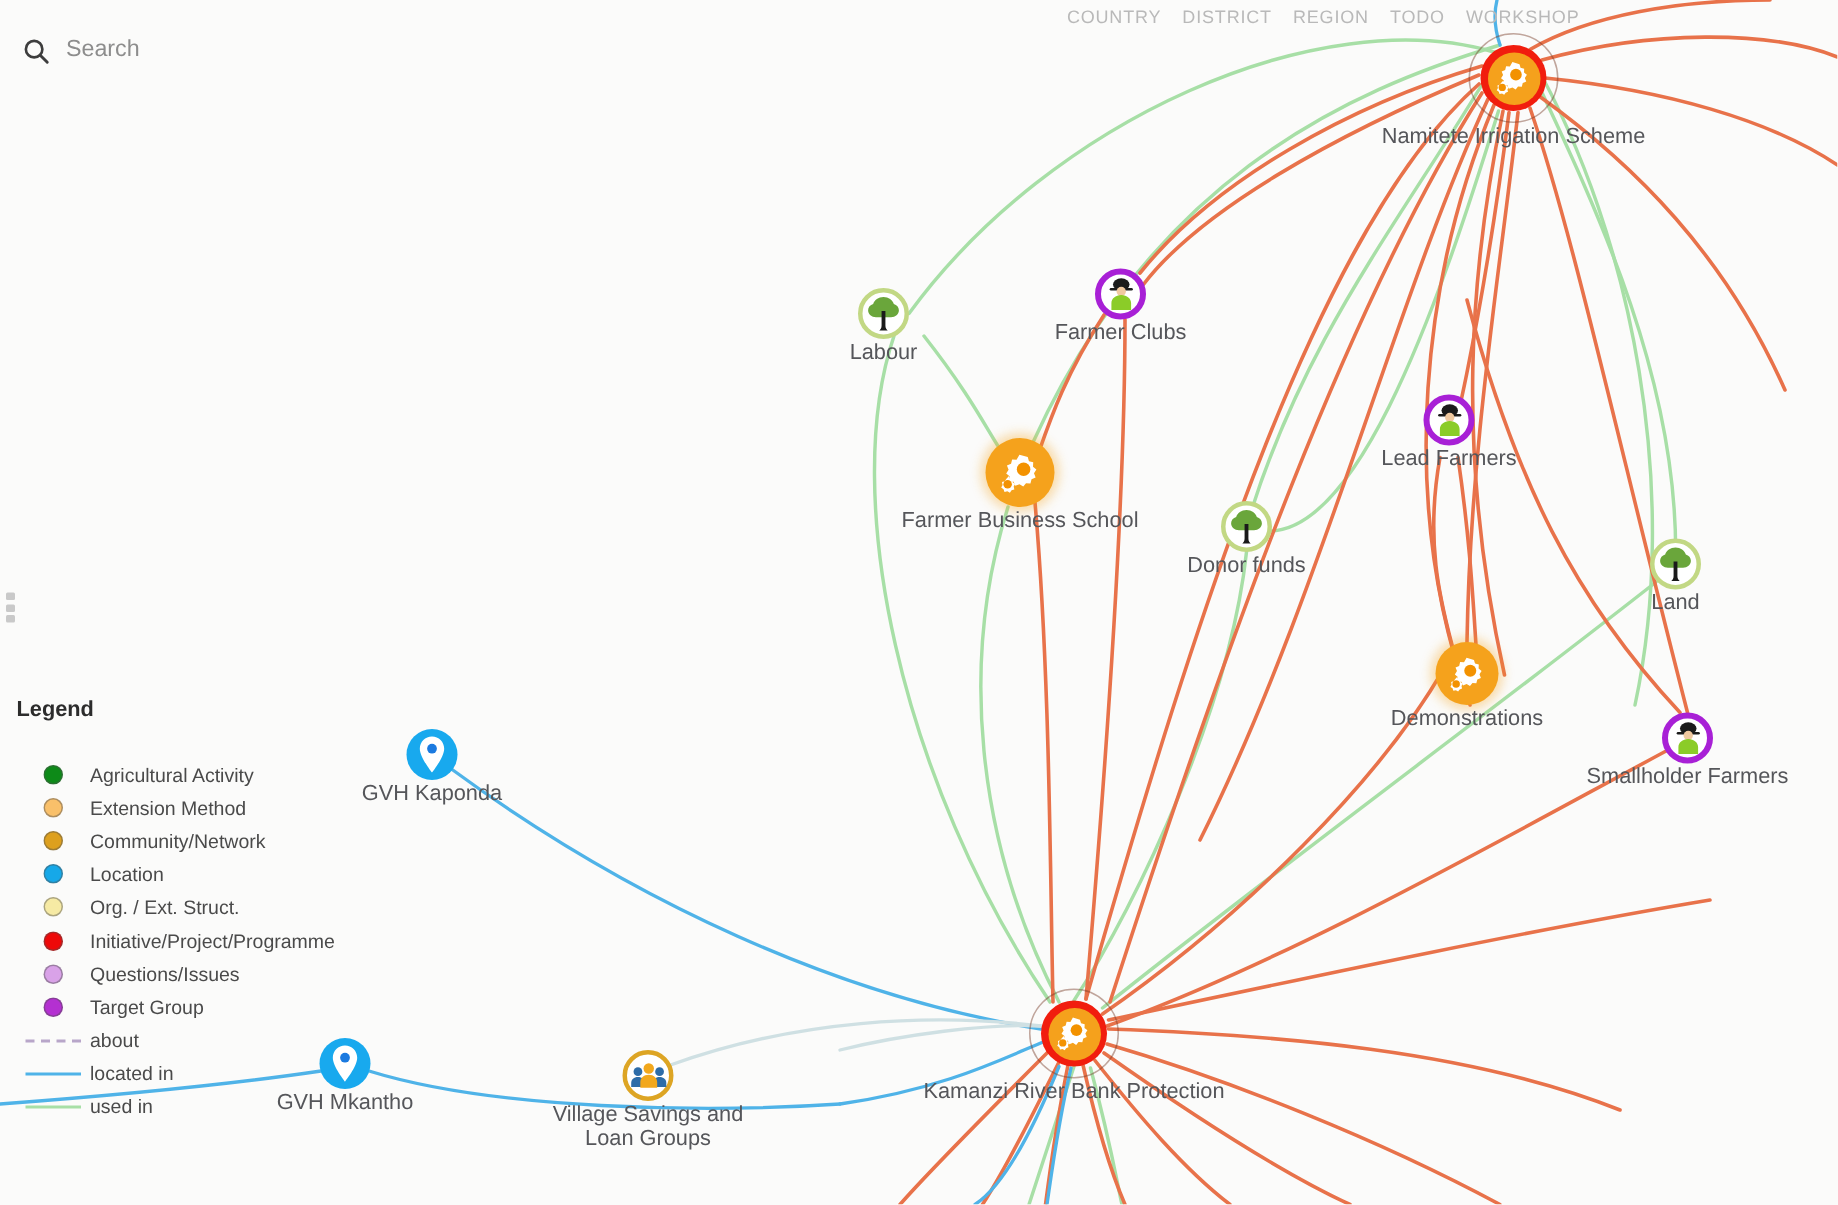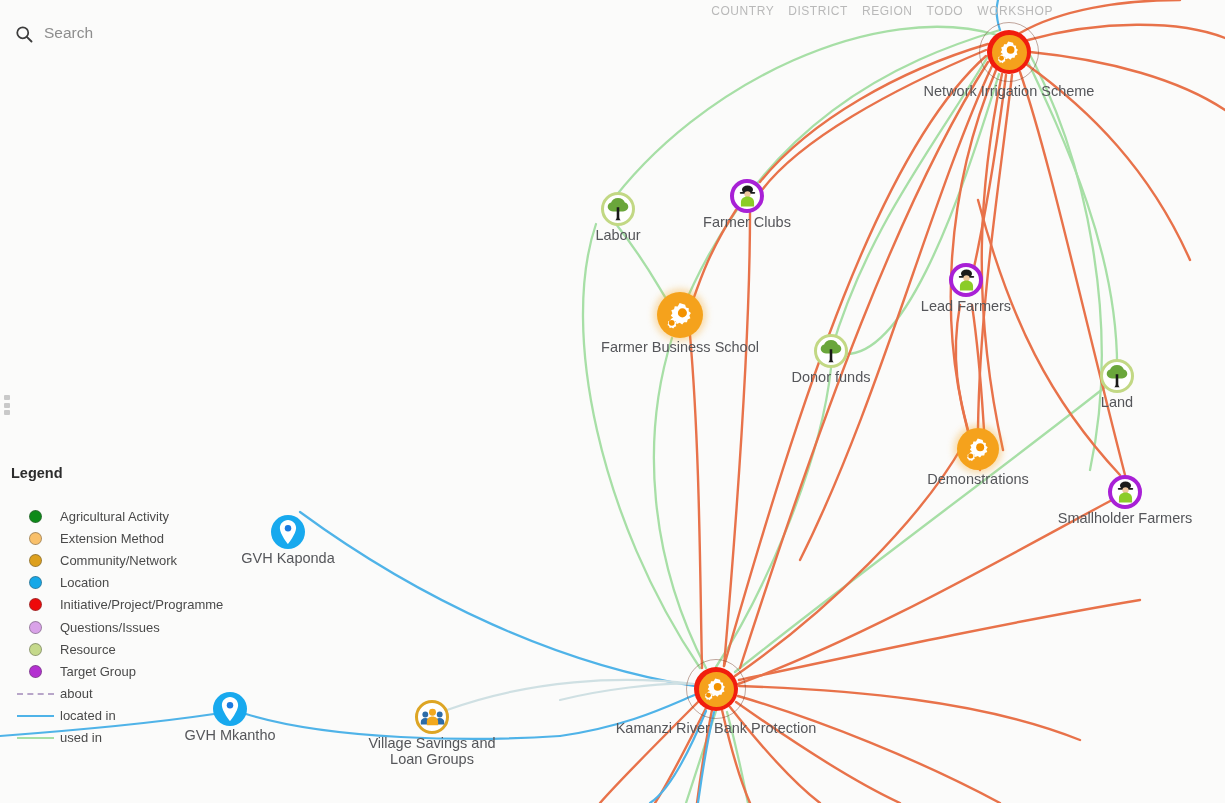--- a/index.html
+++ b/index.html
@@ -192,40 +192,40 @@
               <svg width="30" height="30" viewBox="0 0 24 24">
                 <g fill="#ffffff">
                   <path d="M15.2 4.6l.55 1.9 1.95.5-.1 2.03 1.55 1.25-1.1 1.72.75 1.9-1.87.8-.5 1.95-2.02-.1-1.26 1.55-1.72-1.1-1.9.75-.8-1.87-1.94-.5.1-2.02-1.55-1.26 1.1-1.72-.75-1.9 1.87-.8.5-1.94 2.02.1L11.4 3.5z"></path>
                   <circle cx="13.3" cy="10.2" r="3.1" fill="#f39200"></circle>
                   <path d="M6.6 13.3l.42 1.25 1.3.26.03 1.35 1.08.76-.65 1.17.28 1.3-1.26.43-.76 1.08-1.17-.64-1.3.28-.43-1.26-1.08-.76.65-1.17-.29-1.3 1.27-.43.76-1.08z"></path>
                   <circle cx="6.0" cy="17.0" r="1.95" fill="#f39200"></circle>
                 </g>
               </svg>
             </div>
           </div>
-          <div class="node-label">Network Irrigation Scheme</div>
+          <div class="node-label">Namitete Irrigation Scheme</div>
         </div>
         <div class="node" style="left: 716px; top: 689px;">
           <div class="node-circle" style="width:60px;height:60px;">
             <div class="hub-ring" style="width:60px;height:60px;"></div>
             <div style="position:absolute;width:44px;height:44px;border-radius:50%;background:#f11d0e;"></div>
             <div style="position:absolute;width:35px;height:35px;border-radius:50%;background:#f5a11c;display:flex;align-items:center;justify-content:center;">
               <svg width="30" height="30" viewBox="0 0 24 24">
                 <g fill="#ffffff">
                   <path d="M15.2 4.6l.55 1.9 1.95.5-.1 2.03 1.55 1.25-1.1 1.72.75 1.9-1.87.8-.5 1.95-2.02-.1-1.26 1.55-1.72-1.1-1.9.75-.8-1.87-1.94-.5.1-2.02-1.55-1.26 1.1-1.72-.75-1.9 1.87-.8.5-1.94 2.02.1L11.4 3.5z"></path>
                   <circle cx="13.3" cy="10.2" r="3.1" fill="#f39200"></circle>
                   <path d="M6.6 13.3l.42 1.25 1.3.26.03 1.35 1.08.76-.65 1.17.28 1.3-1.26.43-.76 1.08-1.17-.64-1.3.28-.43-1.26-1.08-.76.65-1.17-.29-1.3 1.27-.43.76-1.08z"></path>
                   <circle cx="6.0" cy="17.0" r="1.95" fill="#f39200"></circle>
                 </g>
               </svg>
             </div>
           </div>
           <div class="node-label">Kamanzi River Bank Protection</div>
         </div>
-        <div class="node" style="left: 618px; top: 209px;">
+        <div class="node" style="left: 589px; top: 209px;">
           <div class="node-circle" style="width:34px;height:34px;background:#ffffff;border:3px solid #c2d884;">
             <svg width="28" height="28" viewBox="0 0 24 24">
               <path d="M12 2.6c2.9 0 5.2 1.7 5.9 3.9 1.7.5 2.9 1.9 2.9 3.6 0 2.2-2 4-4.5 4H7.7c-2.5 0-4.5-1.8-4.5-4 0-1.7 1.2-3.1 2.9-3.6C6.8 4.3 9.1 2.6 12 2.6z" fill="#6aa63b"></path>
               <path d="M10.9 10.5h2.2v8.4c0 1.4.5 2.3 1.3 2.8h-4.8c.8-.5 1.3-1.4 1.3-2.8z" fill="#1a1a1a"></path>
             </svg>
           </div>
           <div class="node-label">Labour</div>
         </div>
         <div class="node" style="left: 747px; top: 196px;">
           <div class="node-circle" style="width:34px;height:34px;background:#ffffff;border:4px solid #a820d6;">
@@ -297,21 +297,21 @@
           <div class="node-circle" style="width:34px;height:34px;background:#ffffff;border:4px solid #a820d6;">
             <svg width="25" height="25" viewBox="0 0 24 24">
               <ellipse cx="12" cy="5.4" rx="5.3" ry="3.9" fill="#1b1b1b"></ellipse>
               <rect x="4.6" y="7.6" width="14.8" height="1.7" rx=".85" fill="#1b1b1b"></rect>
               <circle cx="12" cy="9.9" r="3.0" fill="#f0c9a0"></circle>
               <path d="M12 12.1c3.7 0 6.3 2.3 6.3 5.3v4.3H5.7v-4.3c0-3 2.6-5.3 6.3-5.3z" fill="#8bcc28"></path>
             </svg>
           </div>
           <div class="node-label">Smallholder Farmers</div>
         </div>
-        <div class="node" style="left: 288px; top: 532px;">
+        <div class="node" style="left: 288px; top: 503px;">
           <div class="node-circle" style="width:34px;height:34px;background:#18a9ee;">
             <svg width="30" height="30" viewBox="0 0 24 24">
               <path d="M12 2.4c-3.6 0-6.5 2.9-6.5 6.5 0 4.7 6.5 12.7 6.5 12.7s6.5-8 6.5-12.7c0-3.6-2.9-6.5-6.5-6.5z" fill="#ffffff"></path>
               <circle cx="12" cy="8.9" r="2.6" fill="#1b7ae0"></circle>
             </svg>
           </div>
           <div class="node-label">GVH Kaponda</div>
         </div>
         <div class="node" style="left: 230px; top: 709px;">
           <div class="node-circle" style="width:34px;height:34px;background:#18a9ee;">
@@ -384,35 +384,35 @@
           <span class="legend-label">Community/Network</span>
         </div>
         <div class="legend-row">
           <span class="legend-key">
             <span class="legend-dot" style="background:#16a8e8"></span>
           </span>
           <span class="legend-label">Location</span>
         </div>
         <div class="legend-row">
           <span class="legend-key">
+            <span class="legend-dot" style="background:#f6eaa4"></span>
+          </span>
+          <span class="legend-label">Org. / Ext. Struct.</span>
+        </div>
+        <div class="legend-row">
+          <span class="legend-key">
             <span class="legend-dot" style="background:#ee0909"></span>
           </span>
           <span class="legend-label">Initiative/Project/Programme</span>
         </div>
         <div class="legend-row">
           <span class="legend-key">
             <span class="legend-dot" style="background:#d9a2e8"></span>
           </span>
           <span class="legend-label">Questions/Issues</span>
-        </div>
-        <div class="legend-row">
-          <span class="legend-key">
-            <span class="legend-dot" style="background:#c5d98b"></span>
-          </span>
-          <span class="legend-label">Resource</span>
         </div>
         <div class="legend-row">
           <span class="legend-key">
             <span class="legend-dot" style="background:#b430d1"></span>
           </span>
           <span class="legend-label">Target Group</span>
         </div>
         <div class="legend-row">
           <span class="legend-key">
             <span class="legend-line" style="border-top-color:#b8a6c9;border-top-style:dashed"></span>

